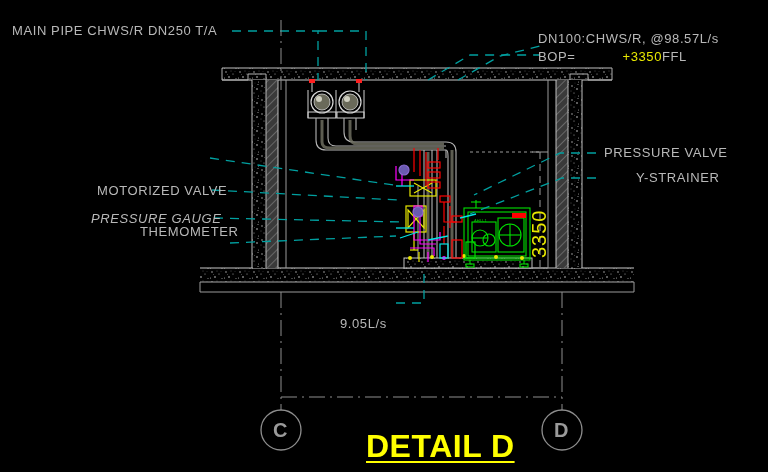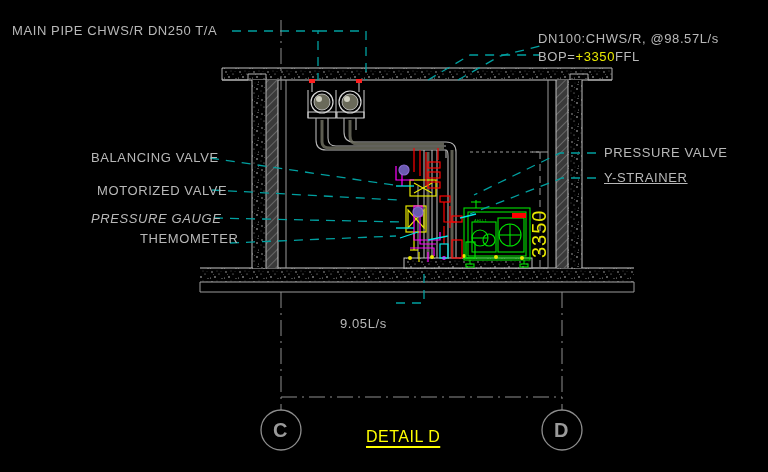--- a/index.html
+++ b/index.html
@@ -24,26 +24,26 @@
   }
   .cadtext {
     position: absolute;
     color: #b8b8b8;
     font-family: "Liberation Sans", sans-serif;
     font-size: 13px;
     letter-spacing: 0.6px;
     white-space: nowrap;
     line-height: 1;
   }
-  .yellowtxt { color: #e8e800; }
+  .yellowtxt { color: #e8e800; margin-left: 47px; }
   .title {
     position: absolute;
     color: #ffff00;
-    font-weight: normal;
-    font-size: 16px;
+    font-weight: bold;
+    font-size: 32px;
     letter-spacing: 0.5px;
     white-space: nowrap;
     text-decoration: underline;
     text-underline-offset: 4px;
     text-decoration-thickness: 2px;
     text-align: center;
   }
   .dimvert {
     position: absolute;
     color: #e8e800;
@@ -332,27 +332,26 @@
   </svg>
 
   <div class="cadtext" style="left:12px; top:24px;">MAIN PIPE CHWS/R DN250 T/A</div>
 
   <div class="cadtext" style="left:538px; top:32px;text-align:center;">DN100:CHWS/R, @98.57L/s</div>
 
   <div class="cadtext" style="left:538px; top:50px;">
     <span>BOP=</span><span class="yellowtxt">+3350</span><span>FFL</span>
   </div>
 
-  <div class="cadtext" style="left:91px; top:151px;">BALANCING VALVE</div>
   <div class="cadtext" style="left:91px; top:184px;margin-left:6px;">MOTORIZED VALVE</div>
   <div class="cadtext" style="left:91px; top:212px;font-style:italic;">PRESSURE GAUGE</div>
-  <div class="cadtext" style="left:140px; top:232px;">THEMOMETER</div>
+  <div class="cadtext" style="left:140px; top:225px;">THEMOMETER</div>
 
   <div class="cadtext" style="left:604px; top:146px;">PRESSURE VALVE</div>
-  <div class="cadtext" style="left:604px; top:171px;text-decoration:underline;">Y-STRAINER</div>
+  <div class="cadtext" style="left:636px; top:171px;">Y-STRAINER</div>
 
   <div class="cadtext" style="left:340px; top:317px;">9.05L/s</div>
 
   <div class="dimvert" style="left:528px; top:258px;">3350</div>
 
   <div class="microtext" style="left:474px; top:218px;">AHU-1</div>
 
   <div class="bubbleLabel" style="left:273px; top:419px;">C</div>
   <div class="bubbleLabel" style="left:554px; top:419px;">D</div>
 

